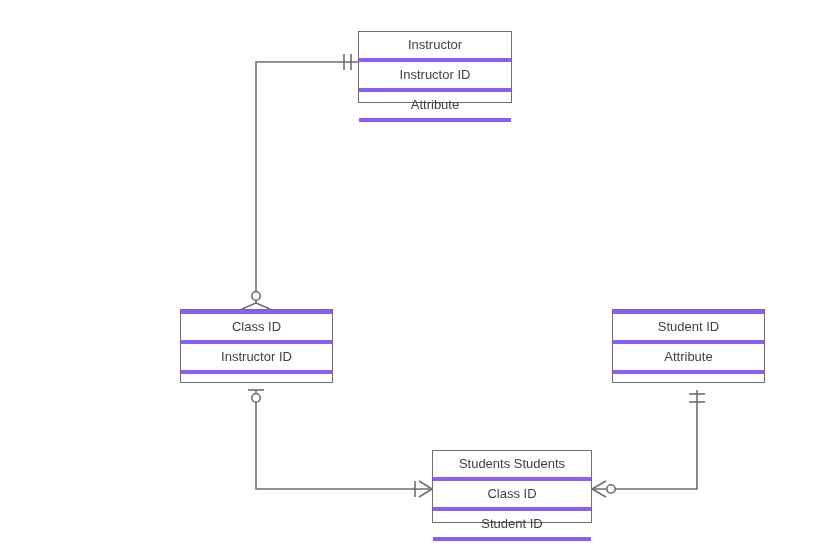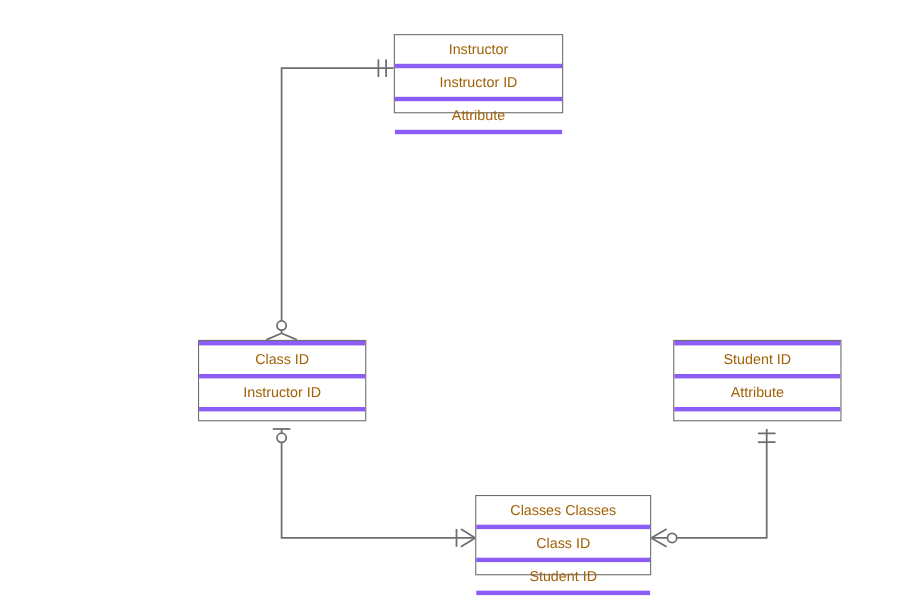--- a/index.html
+++ b/index.html
@@ -29,21 +29,21 @@
   .entity {
     position: absolute;
     box-sizing: border-box;
     background: #ffffff;
     border: 1px solid #6e6e6e;
     z-index: 2;
   }
   .entity-row {
     box-sizing: border-box;
     text-align: center;
-    color: #a16207;
+    color: #404040;
     font-size: 13px;
     line-height: 1;
     padding: 6px 4px 7px 4px;
     white-space: nowrap;
     overflow: hidden;
     text-overflow: ellipsis;
   }
   .entity-row.sep {
     border-top: 4px solid #8b5cf6;
   }
@@ -121,19 +121,19 @@
     <div class="entity-row sep filler"></div>
   </div>
 
   <div class="entity" style="left:612px; top:309px; width:153px; height:74px;">
     <div class="entity-row sep">Student ID</div>
     <div class="entity-row sep">Attribute</div>
     <div class="entity-row sep filler"></div>
   </div>
 
   <div class="entity" style="left:432px; top:450px; width:160px; height:73px;">
-    <div class="entity-row">Classes Classes</div>
+    <div class="entity-row">Students Students</div>
     <div class="entity-row sep">Class ID</div>
     <div class="entity-row sep">Student ID</div>
     <div class="entity-row sep filler"></div>
   </div>
 
 </div>
 
 </body></html>

